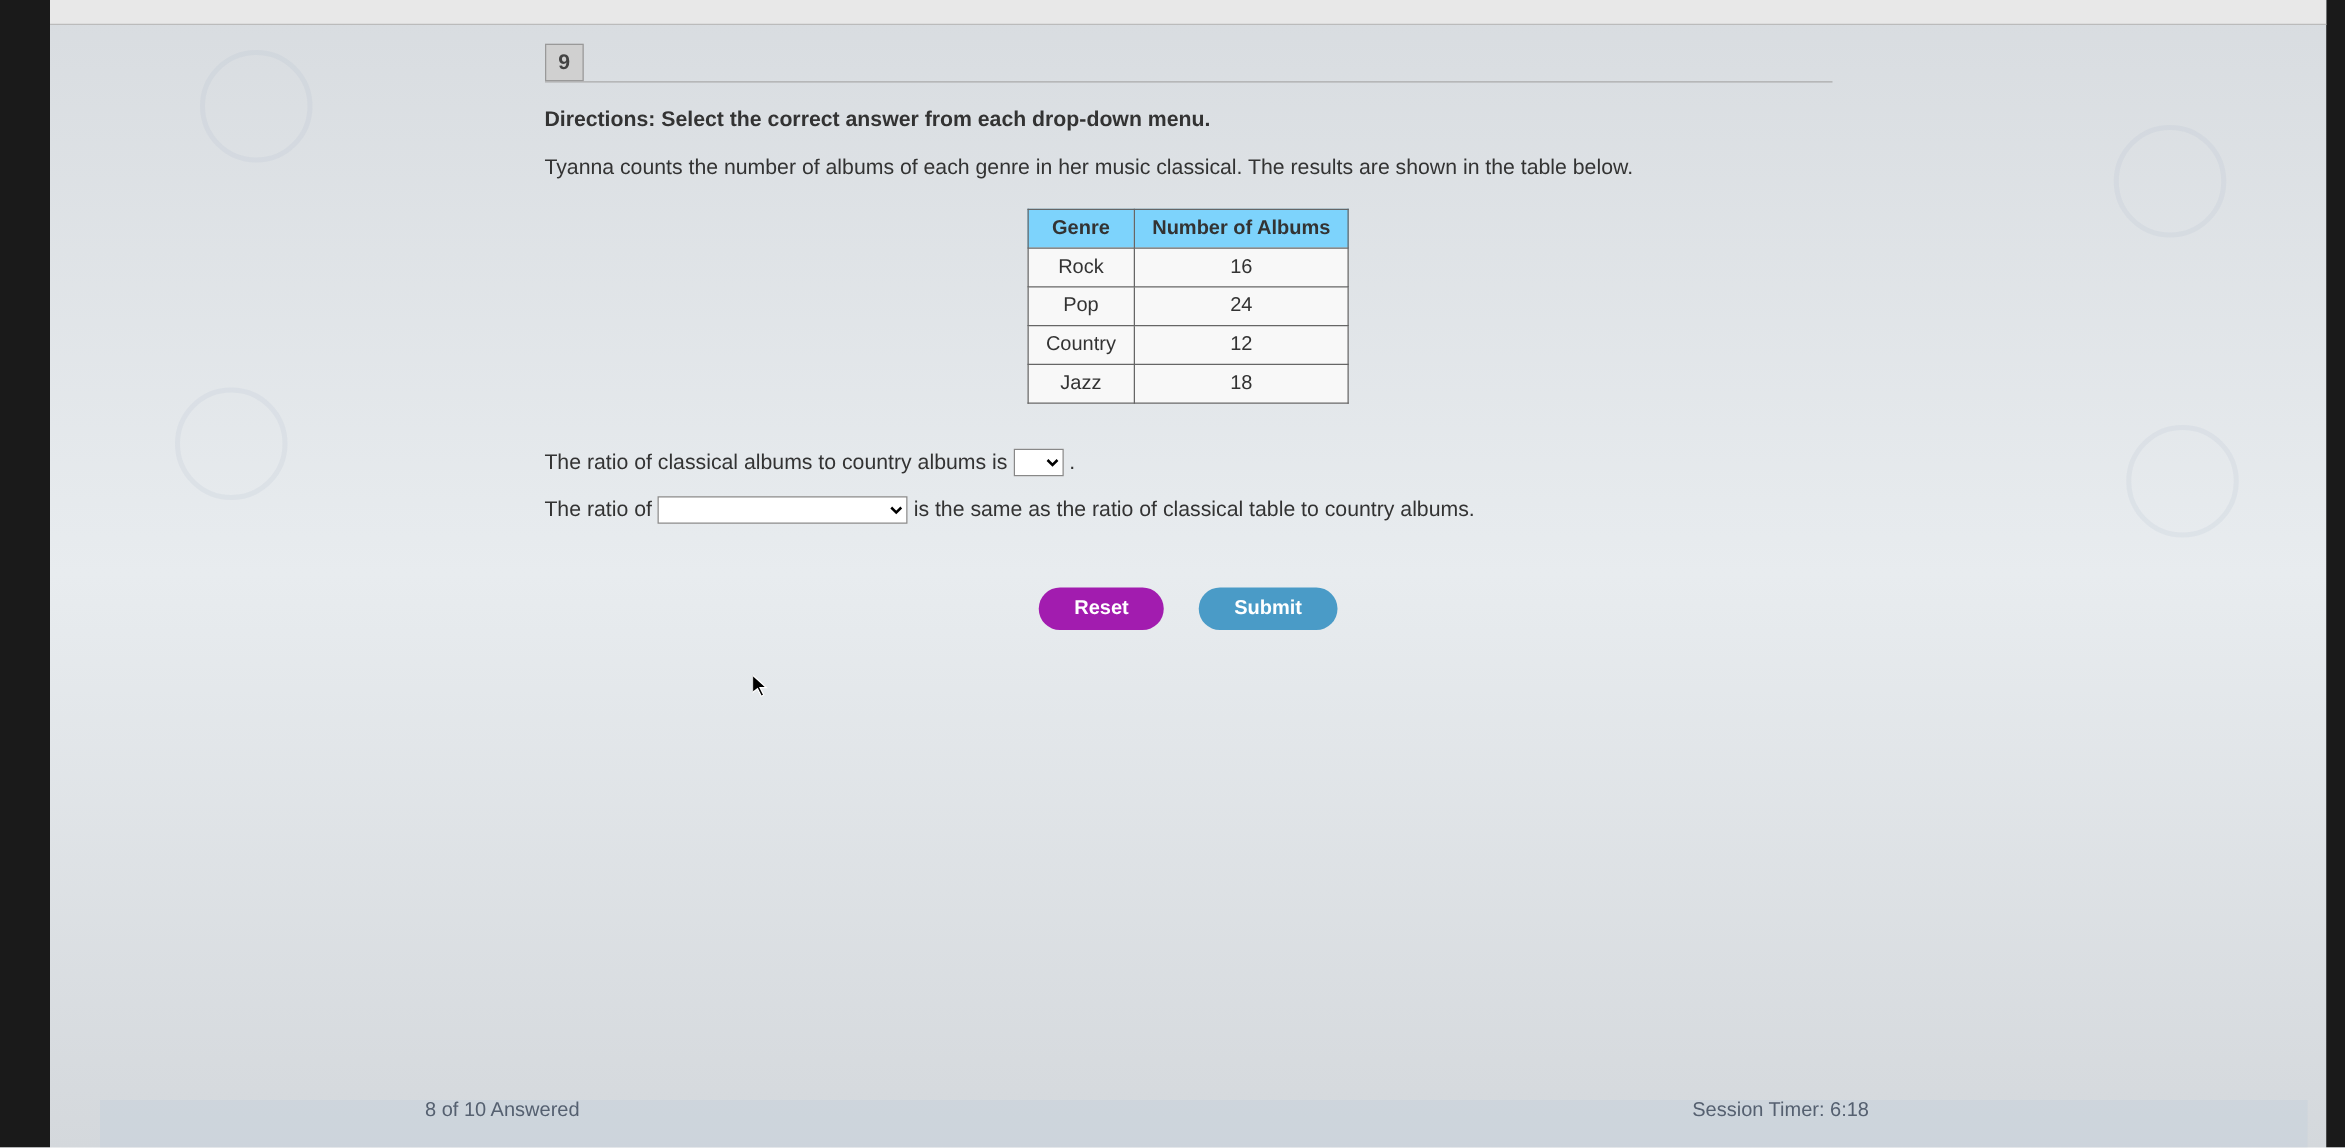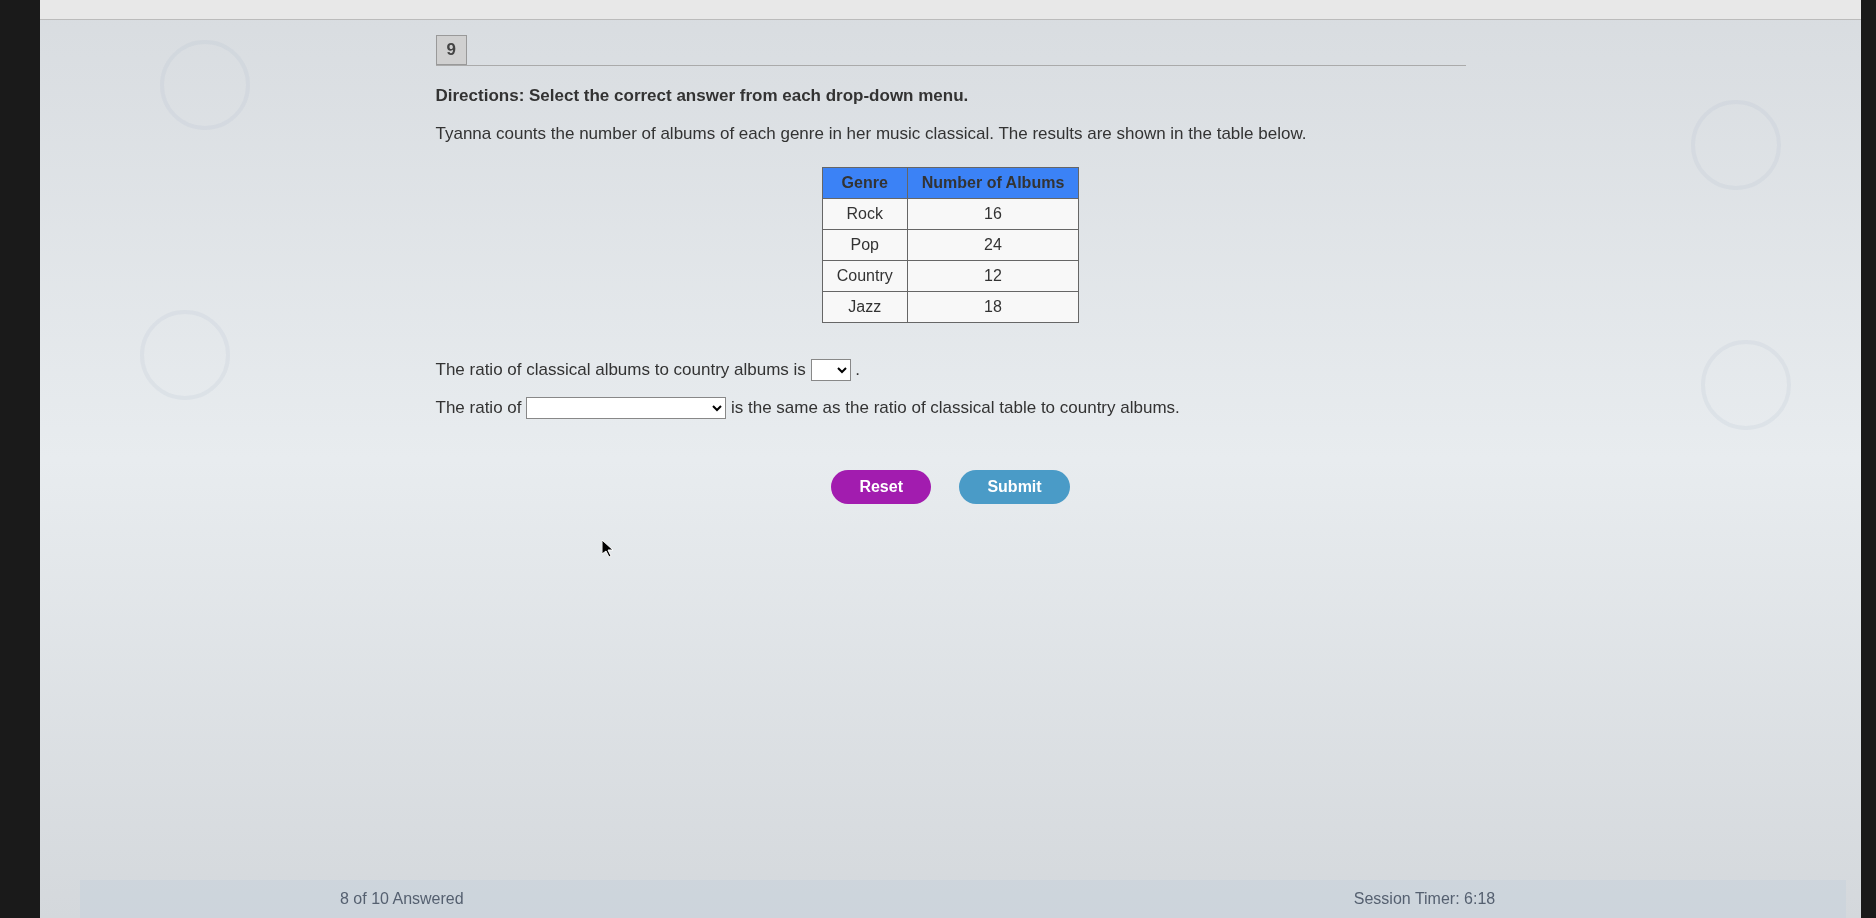--- a/index.html
+++ b/index.html
@@ -107,21 +107,21 @@
     .data-table td {
       border: 1px solid #666;
       padding: 6px 14px;
       text-align: center;
       font-size: 16px;
       color: #333;
     }
     
     .data-table th {
       font-weight: bold;
-      background: #3b82f6;
+      background: #7dd3fc;
     }
     
     .data-table td:first-child {
       min-width: 80px;
     }
     
     .data-table td:last-child,
     .data-table th:last-child {
       min-width: 150px;
     }
@@ -181,21 +181,21 @@
     
     .footer-bar {
       position: absolute;
       bottom: 0;
       left: 40px;
       right: 15px;
       height: 38px;
       background: rgba(200, 210, 220, 0.6);
       display: flex;
       justify-content: space-between;
-      align-items: center;
+      align-items: flex-start;
       padding: 0 60px;
       font-size: 16px;
       color: #556070;
       z-index: 10;
     }
     
     .footer-left {
       flex: 1;
       text-align: left;
       padding-left: 200px;

